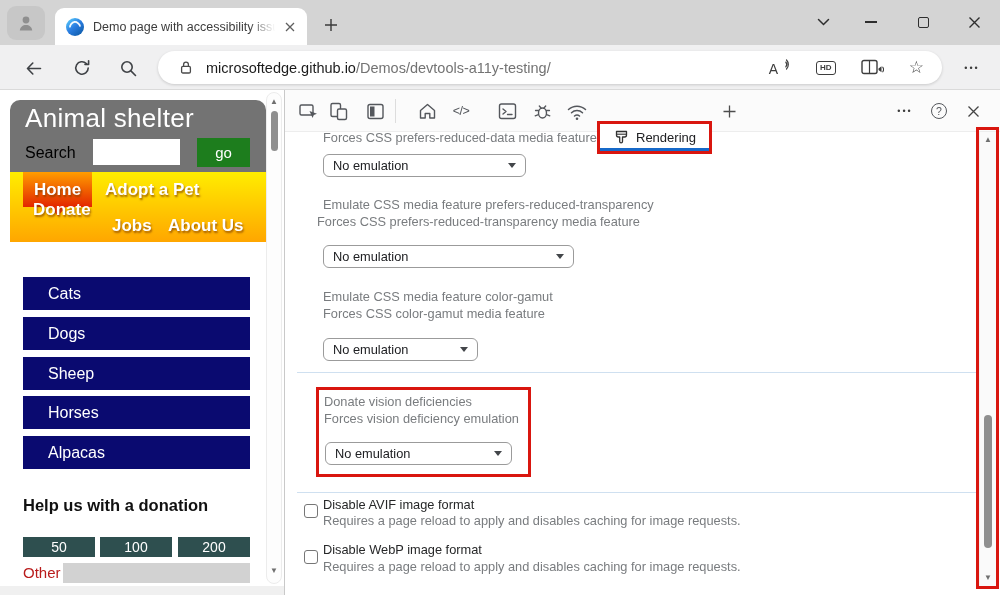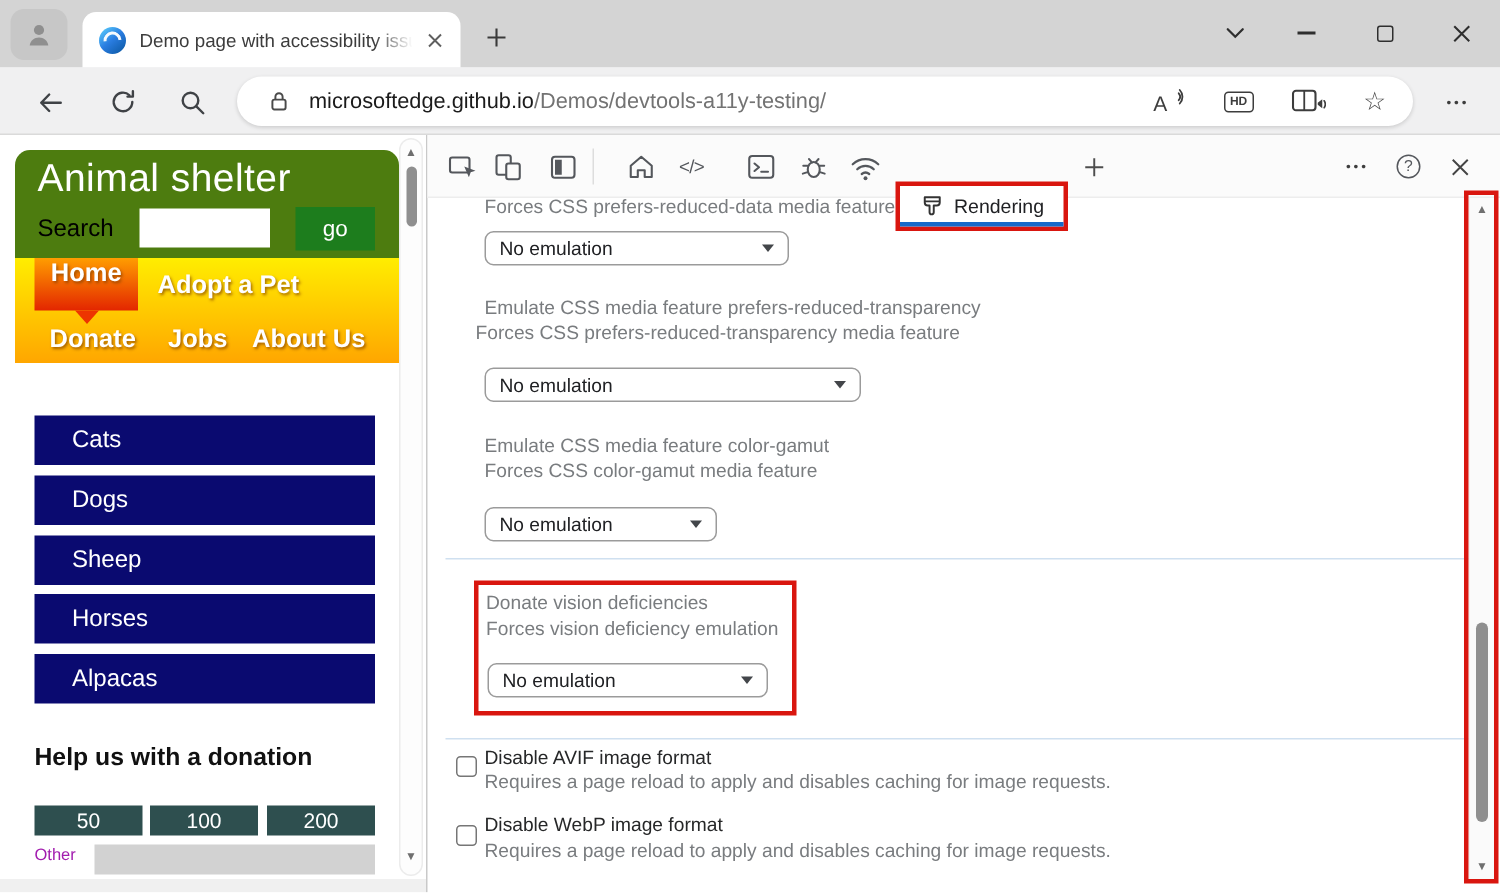--- a/index.html
+++ b/index.html
@@ -35,40 +35,40 @@
   .pill-icons > * { display:flex; align-items:center; justify-content:center; }
   .readaloud { position:relative; width:22px; height:18px; }
   .readaloud .A { font-size:14px; color:#3d3d3d; position:absolute; left:0; bottom:0; }
   .readaloud svg { position:absolute; right:0; top:0; }
   .hd-badge { width:20px; height:14px; border:1.5px solid #3d3d3d; border-radius:3px; font-size:8px; font-weight:bold; color:#3d3d3d; display:flex; align-items:center; justify-content:center; }
   .star-glyph { font-size:17px; color:#4a4a4a; line-height:1; }
   .dots-glyph { font-size:9px; letter-spacing:2px; color:#3d3d3d; }
 
   
   .page { position:absolute; left:0; top:90px; width:284px; height:505px; background:#fff; }
-  .pg-header { position:absolute; left:10px; top:10px; width:256px; height:72px; background:#4d7c0f; border-radius:10px 10px 0 0; }
+  .pg-header { position:absolute; left:10px; top:10px; width:256px; height:72px; background:#737373; border-radius:10px 10px 0 0; }
   .pg-title { position:absolute; left:15px; top:3px; font-size:26px; font-weight:400; color:#fff; letter-spacing:.3px; }
   .search-label { position:absolute; left:15px; top:44px; font-size:16px; color:#000; }
   .search-input { position:absolute; left:83px; top:39px; width:87px; height:26px; border:none; background:#fff; outline:none; padding:0 6px; font-size:14px; }
   .go-btn { position:absolute; left:187px; top:38px; width:53px; height:29px; background:#1d7d1d; color:#fff; font-size:15px; border:none; display:flex; align-items:center; justify-content:center; }
   .pg-nav { position:absolute; left:10px; top:82px; width:256px; height:70px; background:linear-gradient(180deg,#ffed00,#ffa600); }
   .nav-label { font-size:17px; font-weight:bold; color:#fff; text-shadow:1px 1.5px 2px rgba(125,60,0,.7); white-space:nowrap; }
-  .nav-home { position:absolute; left:13px; top:0; width:69px; height:35px; background:linear-gradient(180deg,#ff9d00,#e32600); display:flex; justify-content:center; }
+  .nav-home { position:absolute; left:13px; top:0; width:69px; height:35px; background:linear-gradient(180deg,#ff9d00,#e32600); display:flex; align-items:center; justify-content:center; }
   .nav-home::after { content:""; position:absolute; left:50%; transform:translateX(-50%); top:35px;
     border-left:8px solid transparent; border-right:8px solid transparent; border-top:9px solid #ed3400; }
   #nav-adopt { position:absolute; left:95px; top:8px; }
-  #nav-donate { position:absolute; left:23px; top:44px; }
+  #nav-donate { position:absolute; left:23px; top:28px; }
   #nav-jobs { position:absolute; left:102px; top:44px; }
   #nav-about { position:absolute; left:158px; top:44px; }
   .cat { position:absolute; left:23px; width:227px; height:33px; background:#0a0a70; color:#fff; font-size:16px; display:flex; align-items:center; padding-left:25px; }
   #cat1{top:187px;} #cat2{top:227px;} #cat3{top:267px;} #cat4{top:306px;} #cat5{top:346px;}
   .don-head { position:absolute; left:23px; top:406px; font-size:16.5px; font-weight:bold; color:#111; }
   .don-btn { position:absolute; top:447px; width:72px; height:20px; background:#2e4f4f; color:#fff; font-size:14px; display:flex; align-items:center; justify-content:center; }
   #don1{left:23px;} #don2{left:100px;} #don3{left:178px;}
-  .other-label { position:absolute; left:23px; top:474px; font-size:11px; color:#a21caf; }
+  .other-label { position:absolute; left:23px; top:474px; font-size:15px; color:#b91c1c; }
   .other-input { position:absolute; left:63px; top:473px; width:187px; height:20px; background:#d2d2d2; border:none; outline:none; }
   .pg-scroll { position:absolute; left:266px; top:2px; width:16px; height:492px; background:#fdfdfd; border:1px solid #ececec; border-radius:8px; }
   .sc-arrow { position:absolute; left:0; right:0; text-align:center; font-size:8px; color:#6f6f6f; line-height:10px; }
   .pg-scroll .up { top:4px; } .pg-scroll .down { bottom:7px; }
   .pg-scroll .thumb { position:absolute; left:4px; top:18px; width:7px; height:40px; background:#8f8f8f; border-radius:4px; }
   .pg-hscroll { position:absolute; left:0; top:496px; width:284px; height:9px; background:#f0f0f0; }
 
   
   .devtools { position:absolute; left:284px; top:90px; width:716px; height:505px; background:#fff; border-left:1px solid #c9c9c9; }
   .dt-toolbar { position:absolute; left:0; top:0; width:716px; height:42px; background:#fbfbfb; border-bottom:1px solid #ededed; }

